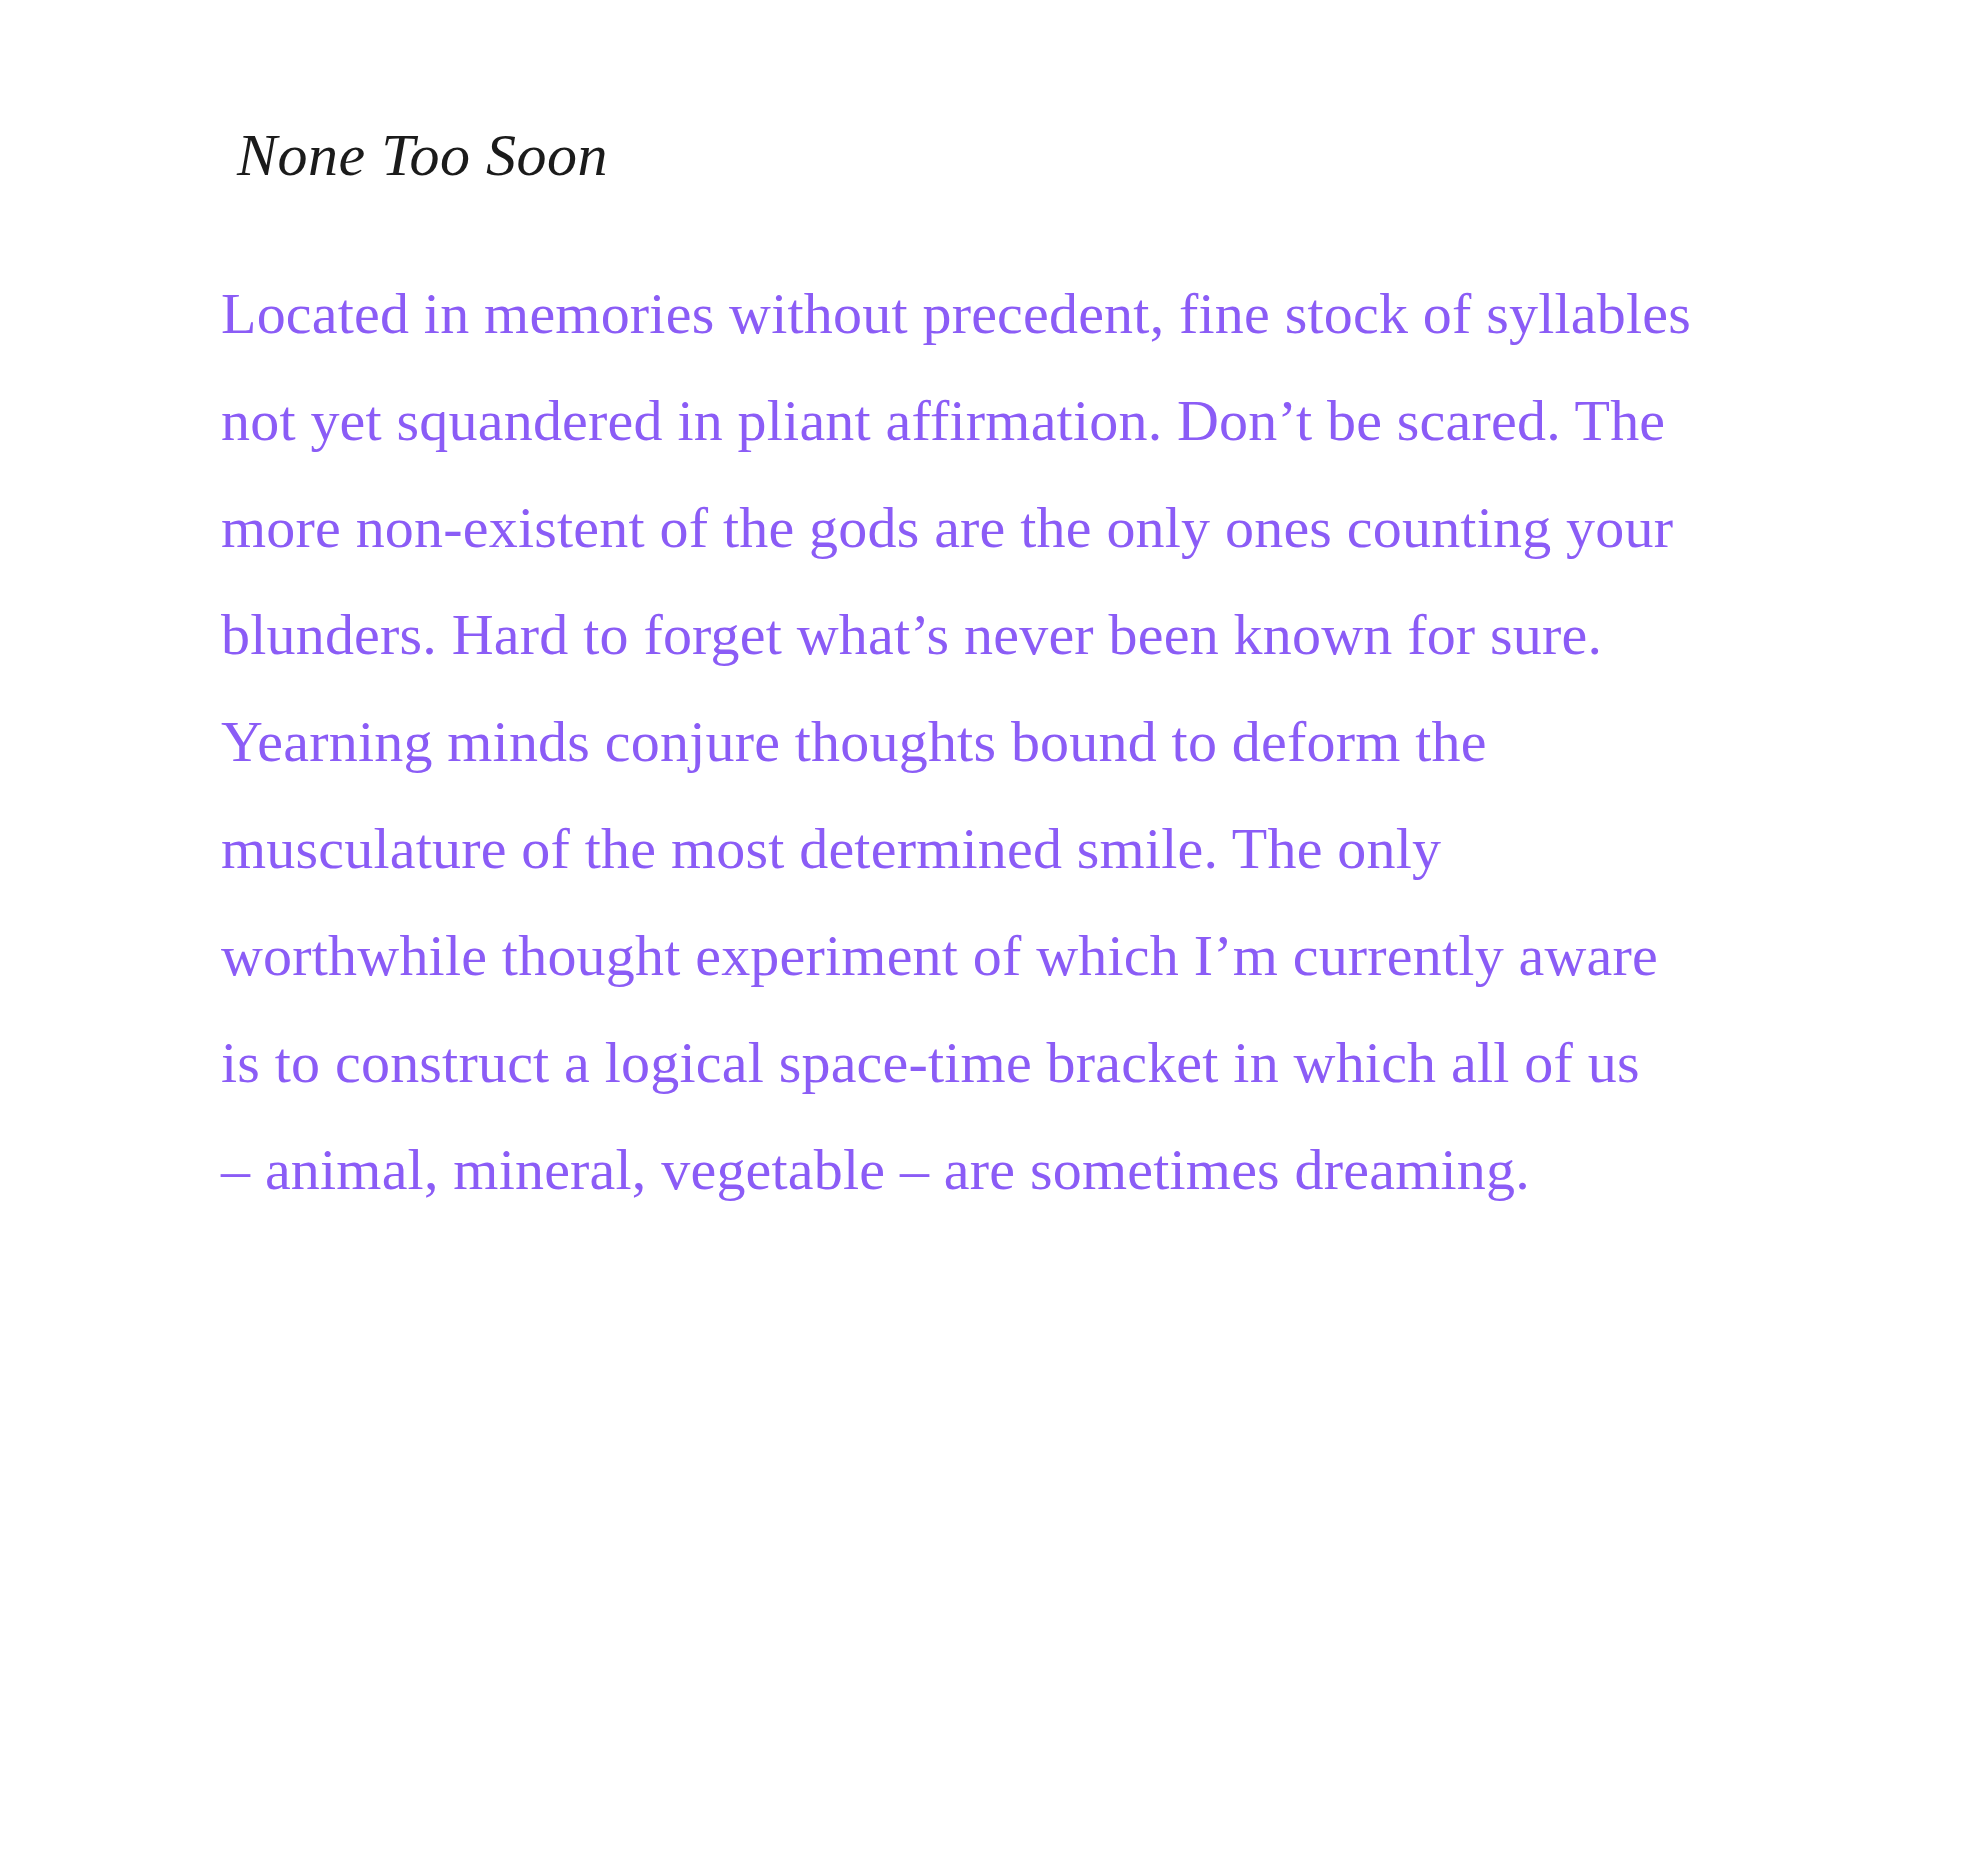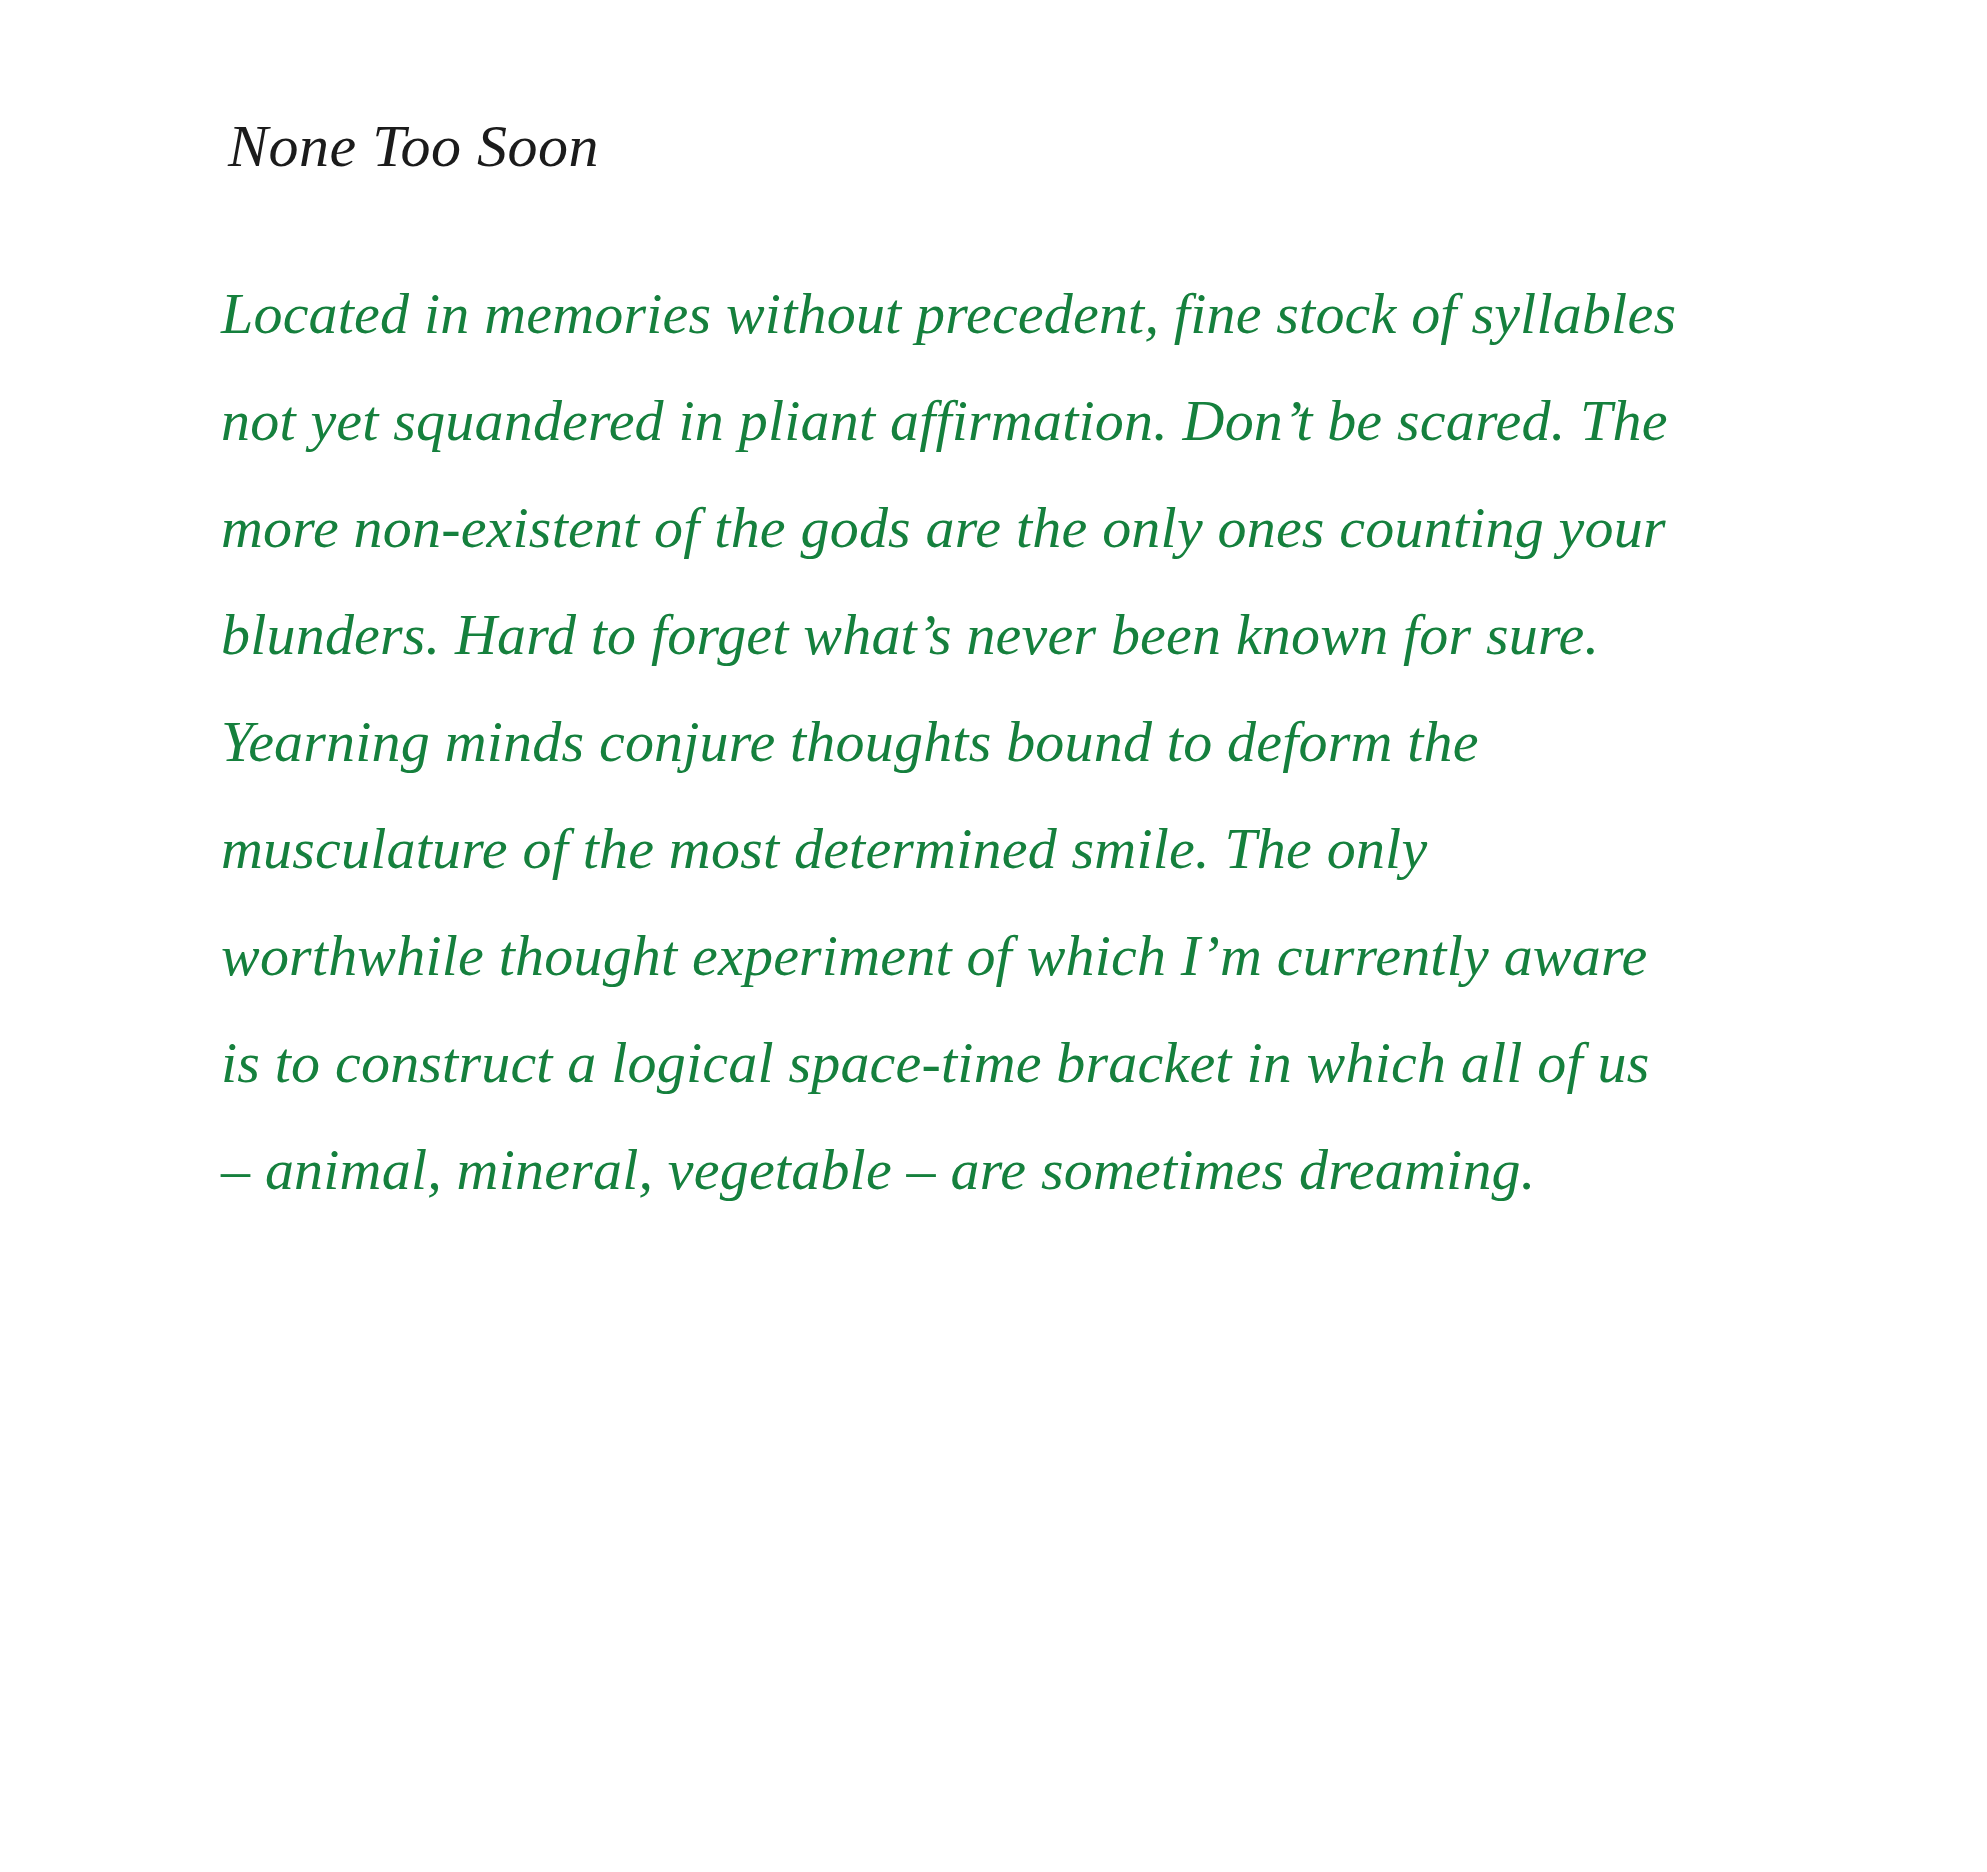--- a/index.html
+++ b/index.html
@@ -16,43 +16,42 @@
   }
   .page {
     position: absolute;
     inset: 0;
     background: #ffffff;
   }
   .poem-title {
     position: absolute;
     left: 221px;
     top: 109px;
-    margin: 7px;
+    margin: 16px;
     font-family: "Liberation Serif", "DejaVu Serif", serif;
     font-style: italic;
     font-weight: normal;
     font-size: 60px;
     line-height: 1;
     color: #1b1b1b;
     letter-spacing: 0.5px;
     text-align: right;
   }
   .poem-body {
     position: absolute;
     left: 221px;
     top: 260px;
     width: 1679px;
     margin: 0;
     font-family: "Liberation Serif", "DejaVu Serif", serif;
     font-size: 58px;
     line-height: 107px;
-    color: #15803d;
+    color: #8b5cf6;
     white-space: pre-line;
     letter-spacing: 0.2px;
-    font-style: italic;
   }
 </style>
 </head>
 <body>
 
 <main class="page">
   <h1 class="poem-title">None Too Soon</h1>
   <p class="poem-body">Located in memories without precedent, fine stock of syllables
 not yet squandered in pliant affirmation. Don’t be scared. The
 more non-existent of the gods are the only ones counting your

